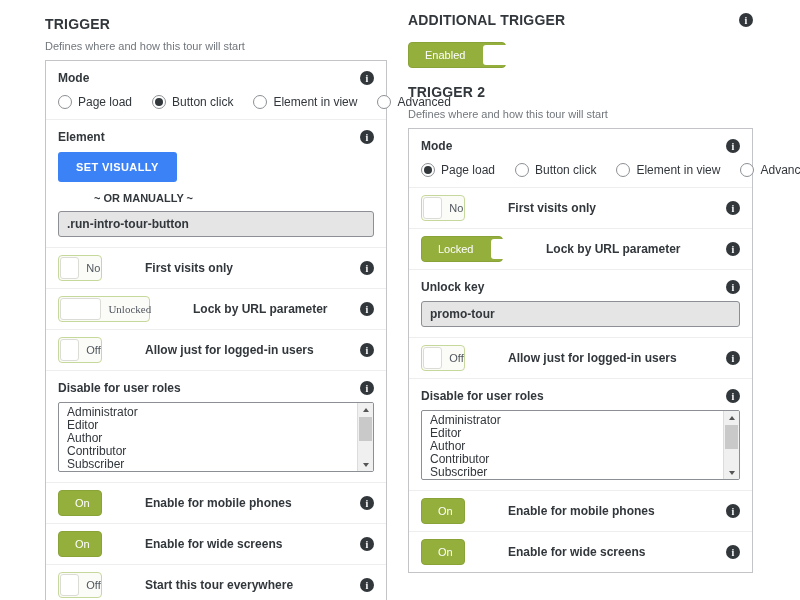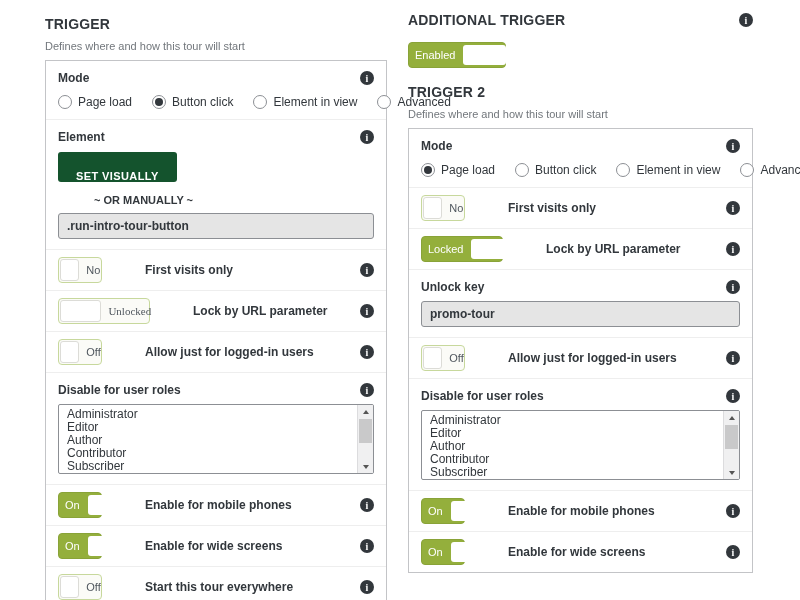--- a/index.html
+++ b/index.html
@@ -28,35 +28,35 @@
 
   .info { width:14px; height:14px; min-width:14px; border-radius:50%; background:#32373c; position:relative; cursor:pointer; }
   .info::before { content:"i"; position:absolute; inset:0; color:#fff; font-size:10px; font-weight:bold;
     display:flex; align-items:center; justify-content:center; font-family:"Liberation Serif", serif; }
 
   .radios { display:flex; gap:20px; margin-top:10px; }
   .radio-opt { display:flex; align-items:center; gap:6px; font-size:12px; color:#32373c; cursor:pointer; white-space:nowrap; }
   .radio { width:14px; height:14px; border:1px solid #8c8f94; border-radius:50%; background:#fff; position:relative; box-sizing:border-box; }
   .radio.selected::after { content:""; position:absolute; left:2px; top:2px; width:8px; height:8px; border-radius:50%; background:#32373c; }
 
-  .btn-green { display:inline-block; margin-top:8px; background:#14532d; color:#fff; font-family:inherit;
-    font-size:11px; font-weight:bold; letter-spacing:.4px; padding:9px 18px; height:30px; line-height:30px;
+  .btn-green { display:inline-block; margin-top:8px; background:#3b82f6; color:#fff; font-family:inherit;
+    font-size:11px; font-weight:bold; letter-spacing:.4px; padding:0 18px; height:30px; line-height:30px;
     border:none; border-radius:3px; cursor:pointer; }
 
   .divider-text { margin-top:10px; font-size:11px; font-weight:bold; color:#32373c;margin-left:36px; }
 
   .text-input { margin-top:7px; width:100%; box-sizing:border-box; height:26px; border:1px solid #8c8f94;
     border-radius:3px; padding:0 8px; font-family:inherit; font-size:12px; font-weight:bold; color:#32373c; background:#e5e5e5; }
 
   .toggle { height:26px; box-sizing:border-box; border-radius:4px; display:flex; align-items:stretch; cursor:pointer; flex:none; }
   .toggle.off { border:1px solid #c7d89c; background:#fbfbf7; }
   .toggle.off .knob { flex:0 0 46%; background:#fff; border:1px solid #dcdcd7; border-radius:3px; margin:1px; box-sizing:border-box; }
   .toggle.off .t-label { flex:1; display:flex; align-items:center; justify-content:center; font-size:11px; color:#50575e; padding:0 6px; }
   .toggle.on { border:1px solid #89a338; background:#94af3c; }
-  .toggle.on .t-label { flex:1; display:flex; align-items:center; justify-content:center; font-size:11px; color:#fff; padding:0 6px; }
+  .toggle.on .t-label { flex:1; display:flex; align-items:center; justify-content:center; font-size:11px; color:#fff; padding:0 16px; }
   .toggle.on .knob { flex:0 0 44%; background:#fff; border-radius:3px; margin:2px; }
   .w-sm { width:44px; } .w-md { width:82px; } .w-lg { width:92px;font-family:Liberation Serif, serif; } .w-xl { width:98px; }
   .toggle-label { font-size:12px; font-weight:bold; color:#32373c;padding-left:33px; }
 
   .listbox { margin-top:7px; position:relative; border:1px solid #8c8f94; border-radius:2px; background:#fff;
     height:70px; box-sizing:border-box; overflow:hidden; padding:3px 24px 3px 8px; }
   .list-item { font-size:12px; line-height:13px; color:#32373c; cursor:default; }
   .scrollbar { position:absolute; top:0; right:0; bottom:0; width:15px; background:#f0f0f1; border-left:1px solid #dcdcde; }
   .sb-btn { position:absolute; left:0; right:0; height:13px; display:flex; align-items:center; justify-content:center; cursor:pointer; }
   .sb-up { top:0; } .sb-down { bottom:0; }

